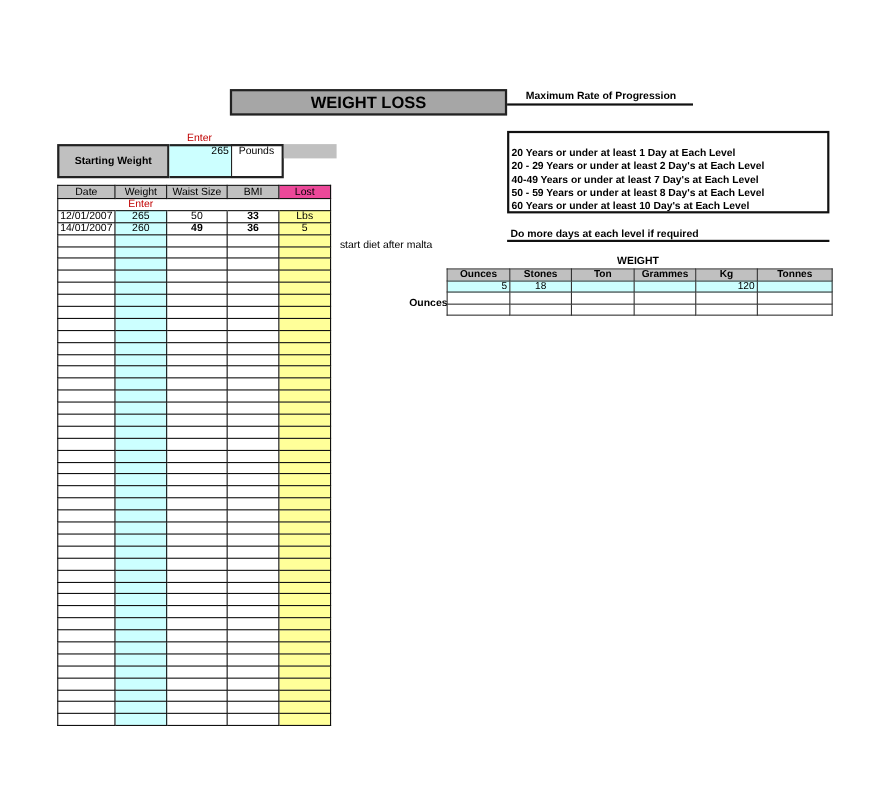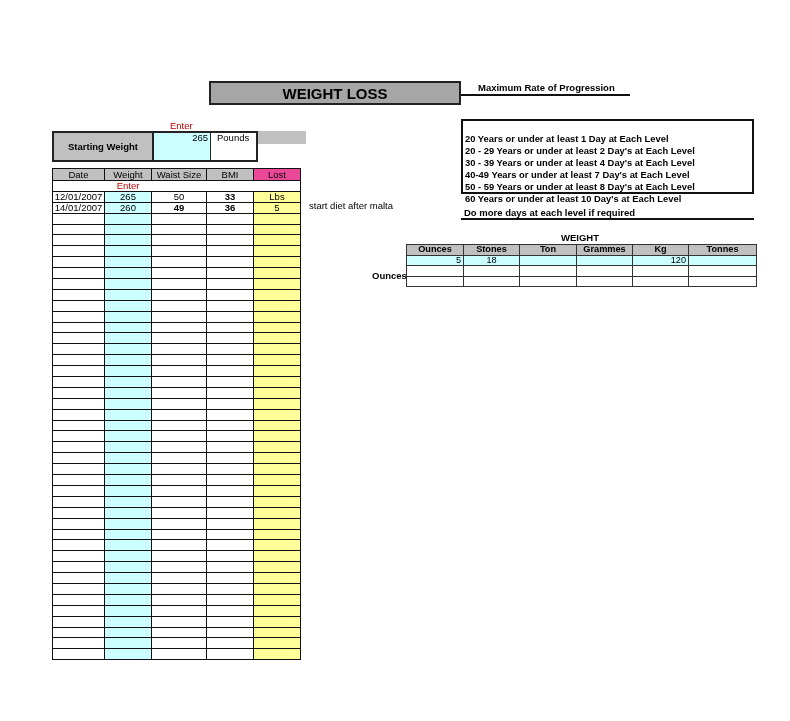--- a/index.html
+++ b/index.html
@@ -360,26 +360,25 @@
       </tr>
       <tr>
         <td class="c0"></td>
         <td class="c1"></td>
         <td class="c2"></td>
         <td class="c3"></td>
         <td class="c4"></td>
       </tr>
     </tbody>
 </table>
-<div class="abs" style="left:309px;top:200px;font-size:9.5px;">start diet after malta</div>
+<div class="abs" style="left:309px;top:217px;font-size:9.5px;">start diet after malta</div>
 
 <div class="abs rates">
   <div>20 Years or under at least 1 Day at Each Level</div>
   <div>20 - 29 Years or under at least 2 Day's at Each Level</div>
-  <div>30 - 39 Years or under at least 4 Day's at Each Level</div>
   <div>40-49 Years or under at least 7 Day's at Each Level</div>
   <div>50 - 59 Years or under at least 8 Day's at Each Level</div>
   <div>60 Years or under at least 10 Day's at Each Level</div>
 </div>
 <div class="abs bold-label" style="left:464px;top:207px;">Do more days at each level if required</div>
 <div class="abs rule" style="left:461px;top:218px;width:293px;"></div>
 
 <div class="abs bold-label" style="left:561px;top:232px;">WEIGHT</div>
 <div class="abs bold-label" style="left:372px;top:270px;">Ounces</div>
 <table class="abs wt">

